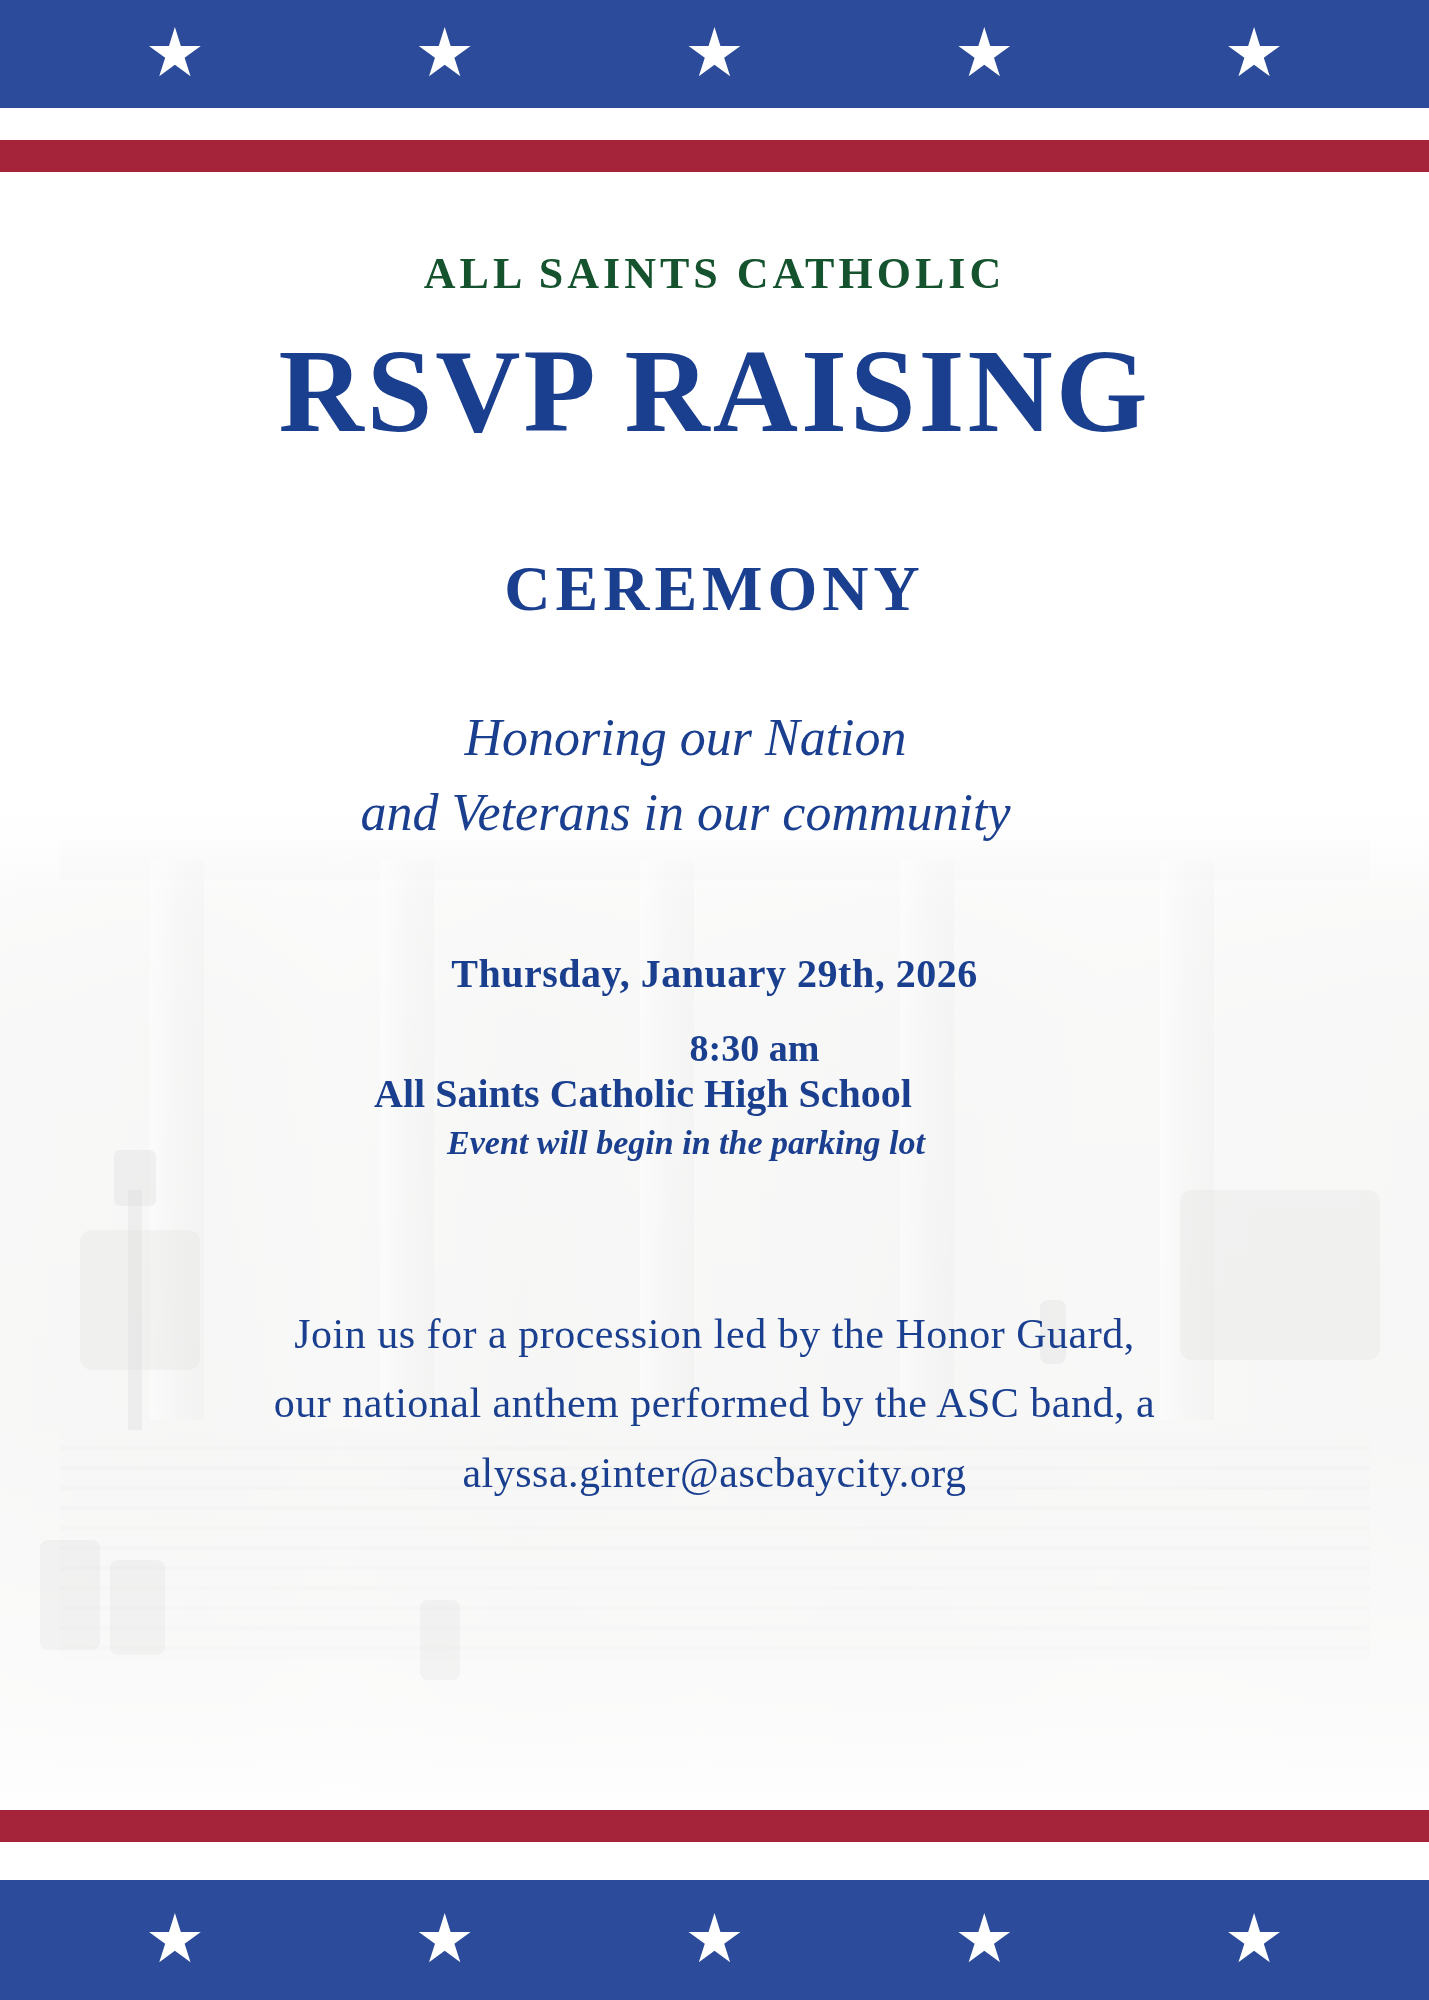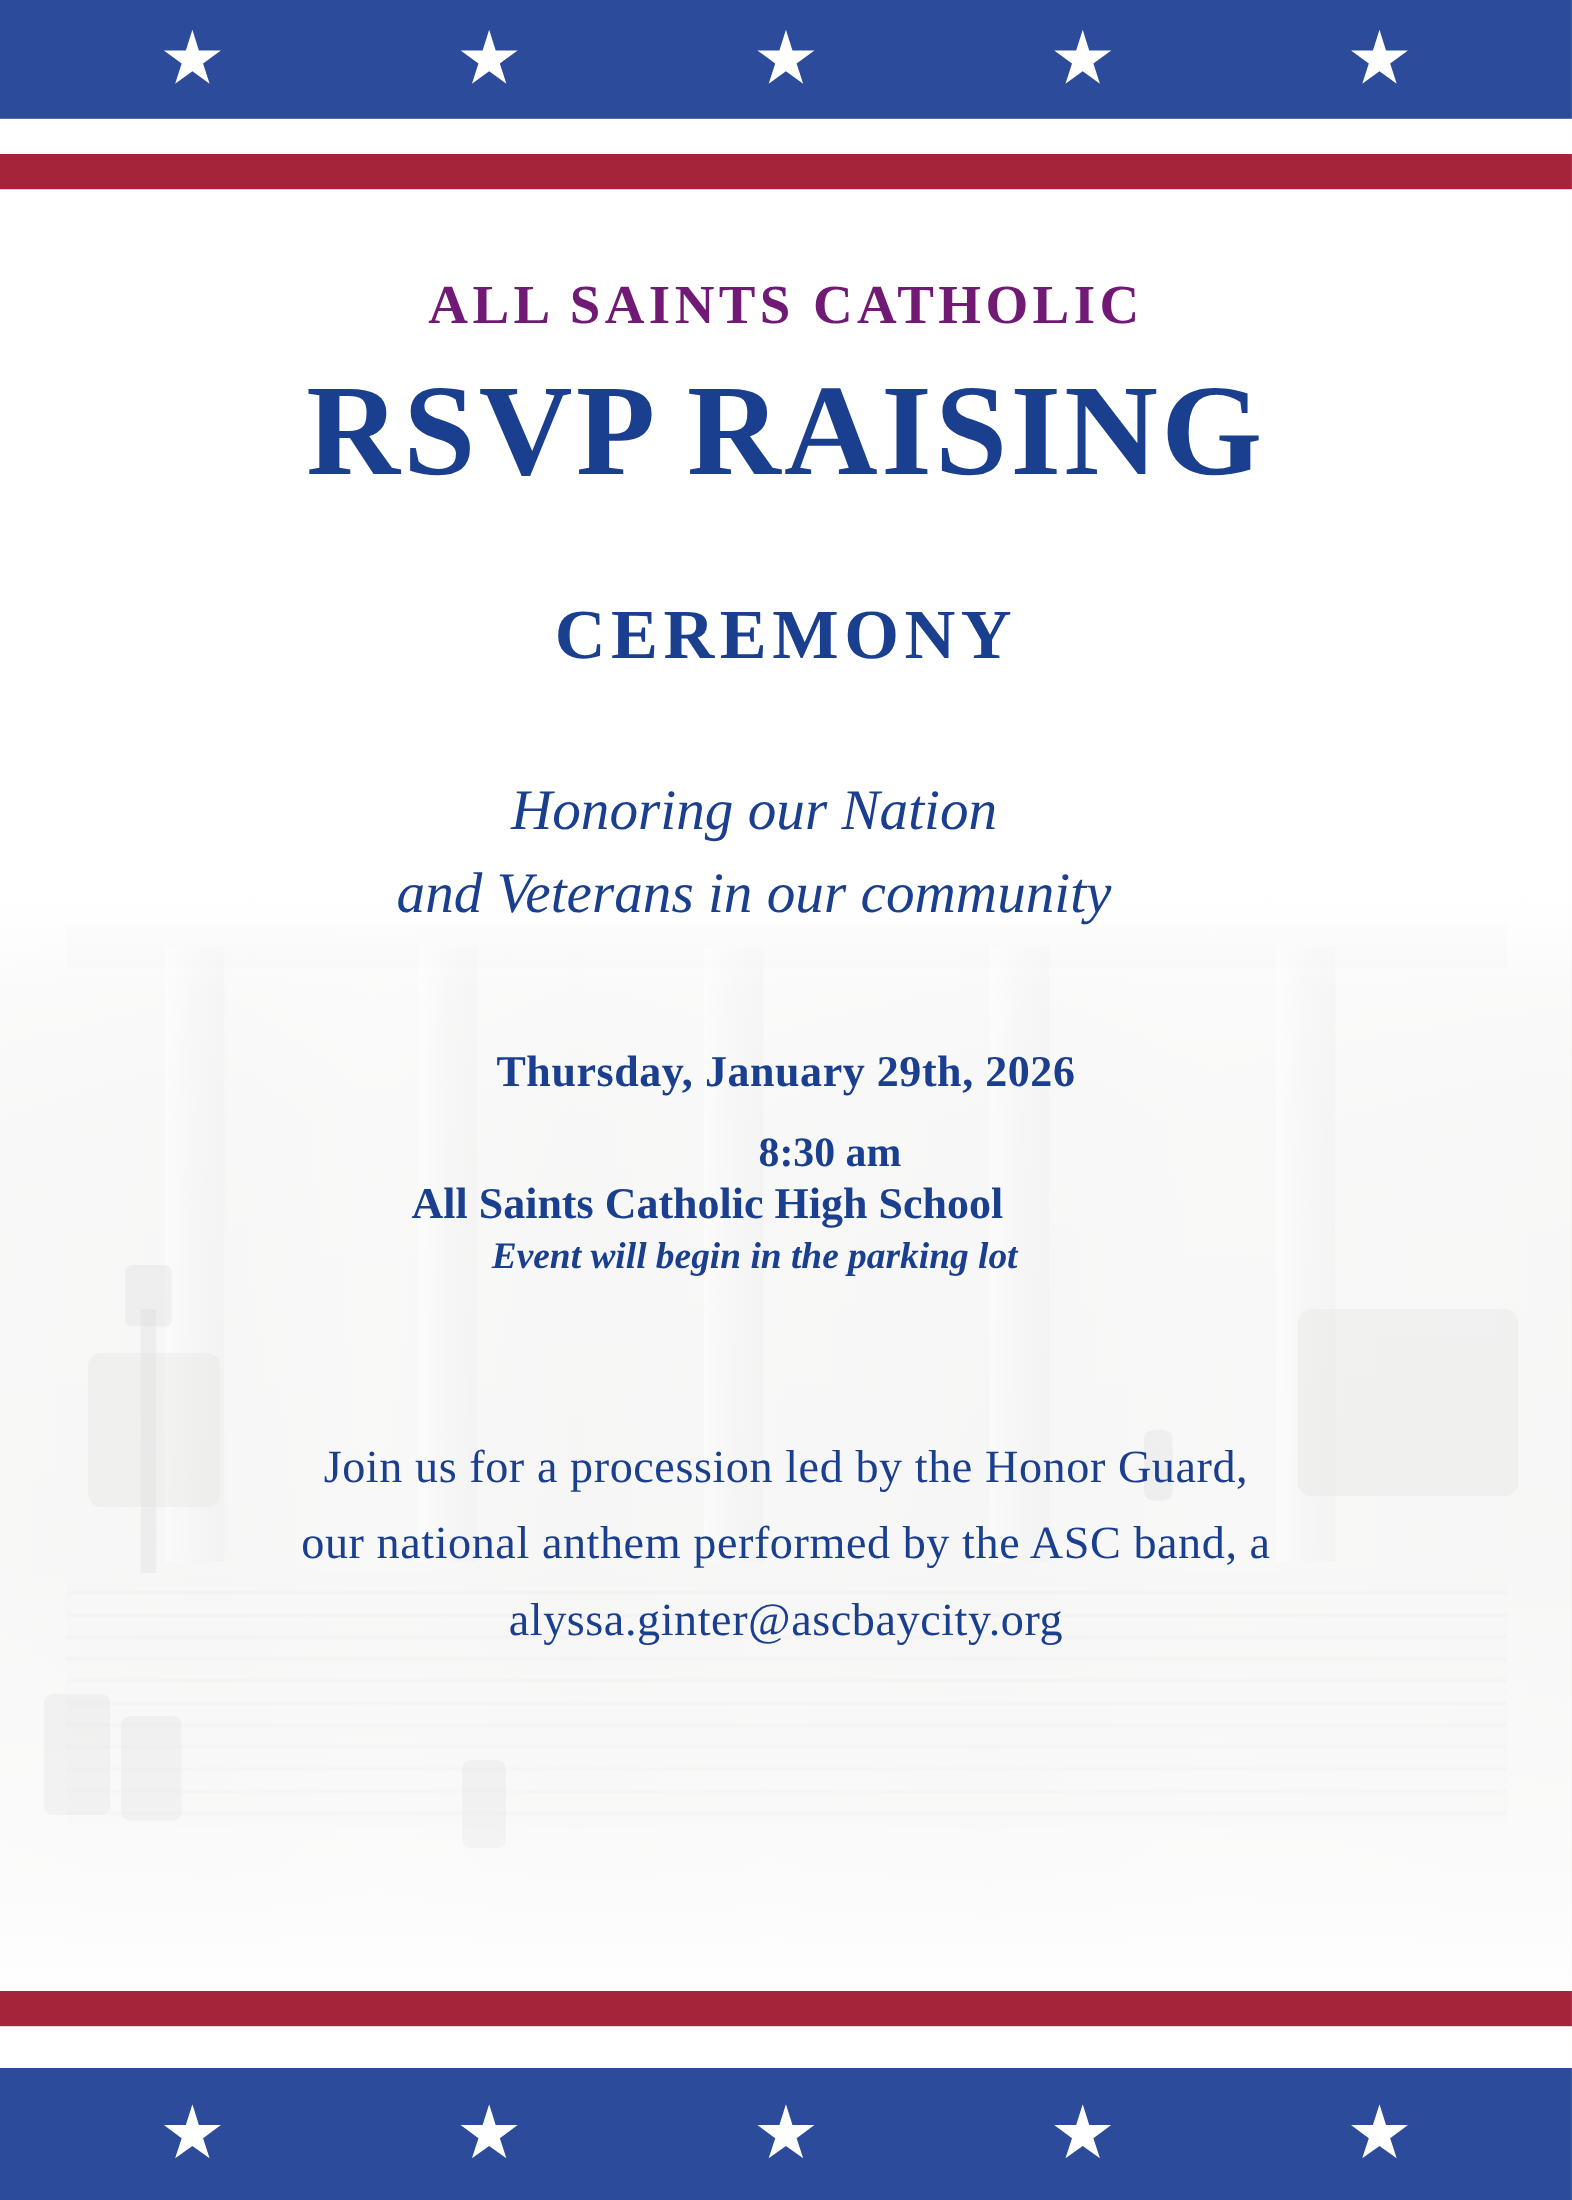--- a/index.html
+++ b/index.html
@@ -175,40 +175,40 @@
     text-align: center;
     color: #1e3f92;
   }
 
   .kicker {
     position: absolute;
     top: 248px;
     left: 0;
     width: 1429px;
     font-family: "Liberation Serif", serif;
-    font-size: 50px;
+    font-size: 44px;
     font-weight: bold;
     letter-spacing: 4px;
-    color: #701a75;
+    color: #14532d;
   }
   .headline {
     position: absolute;
     top: 330px;
     left: 0;
     width: 1429px;
     font-family: "Liberation Serif", serif;
     font-size: 118px;
     font-weight: bold;
     letter-spacing: 3px;
     color: #1b3f8f;
     line-height: 1.05;
   }
   .subhead {
     position: absolute;
-    top: 540px;
+    top: 552px;
     left: 0;
     width: 1429px;
     font-family: "Liberation Serif", serif;
     font-size: 64px;
     font-weight: bold;
     letter-spacing: 5px;
     color: #1b3f8f;
   }
   .tagline {
     position: absolute;

